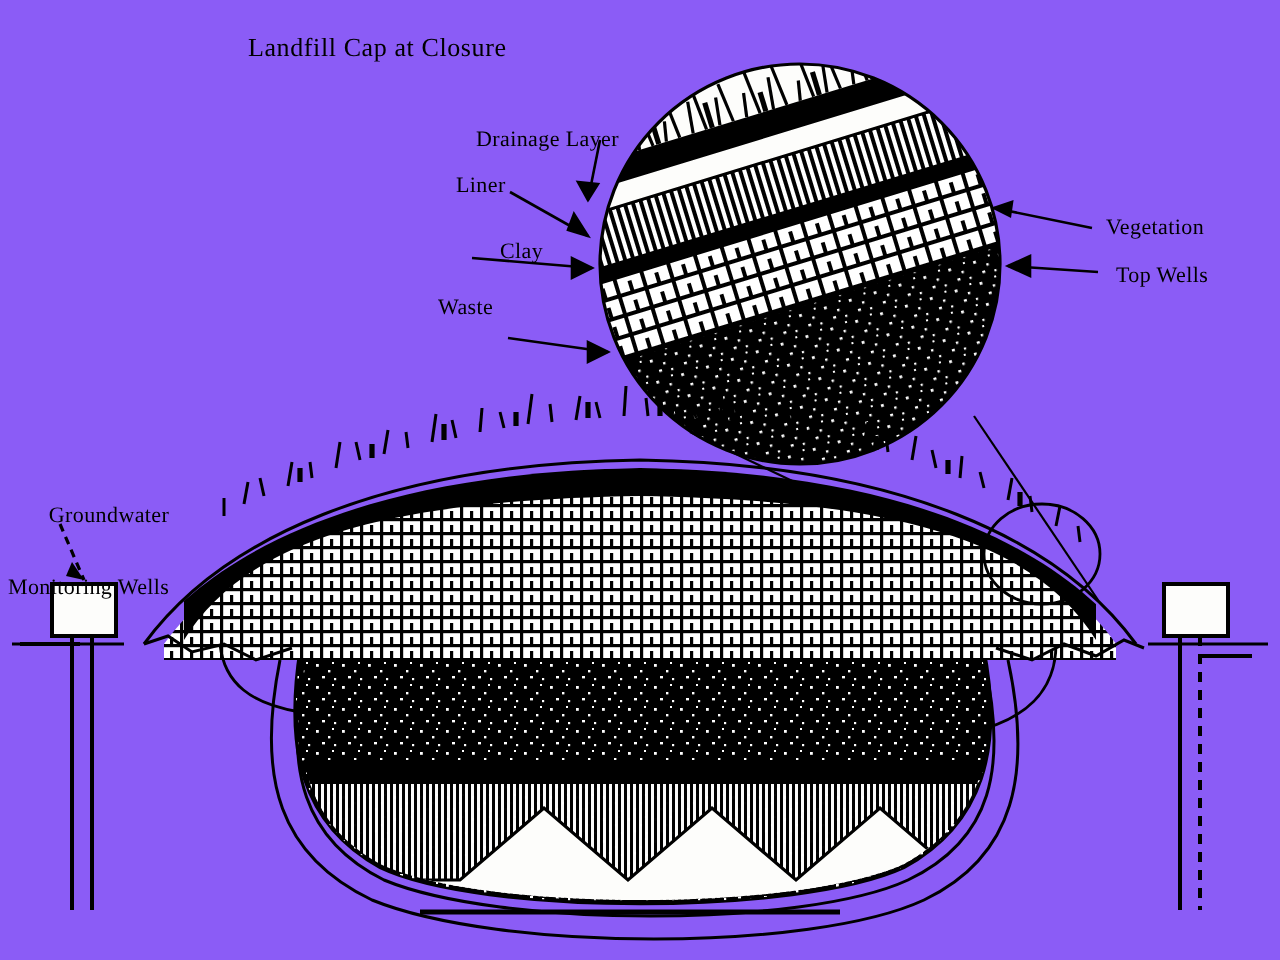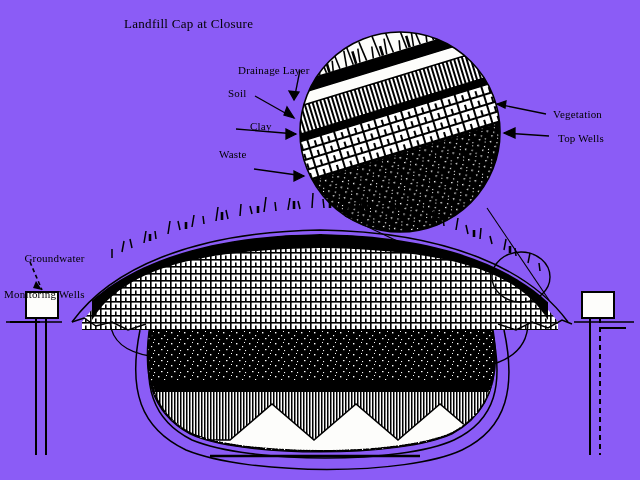--- a/index.html
+++ b/index.html
@@ -319,21 +319,21 @@
         <line x1="590" y1="318" x2="590" y2="455" stroke="#000" stroke-width="2"></line>
         <line x1="600" y1="318" x2="600" y2="455" stroke="#000" stroke-width="2" stroke-dasharray="5 4"></line>
         <line x1="600" y1="328" x2="626" y2="328" stroke="#000" stroke-width="2"></line>
       </g>
     </g>
   </svg>
 
   <div class="lbl title" style="left:124px; top:18px;">Landfill Cap at Closure</div>
 
   <div class="lbl" style="left:238px; top:64px;">Drainage Layer</div>
-  <div class="lbl" style="left:228px; top:87px;">Soil</div>
+  <div class="lbl" style="left:228px; top:87px;">Liner</div>
   <div class="lbl" style="left:202px; top:120px;padding-left:48px;">Clay</div>
   <div class="lbl" style="left:219px; top:148px;">Waste</div>
 
   <div class="lbl" style="left:553px; top:108px;">Vegetation</div>
   <div class="lbl" style="left:558px; top:132px;">Top Wells</div>
 
   <div class="lbl two-line" style="left:4px; top:228px;">
     <div>Groundwater</div>
     <div>Monitoring Wells</div>
   </div>

